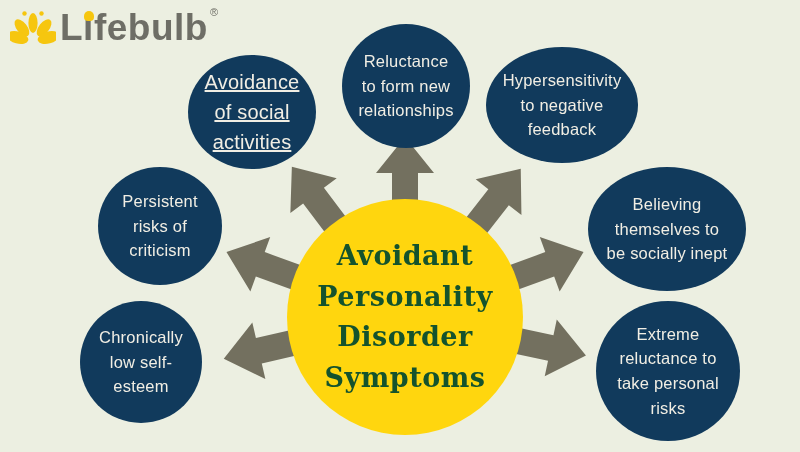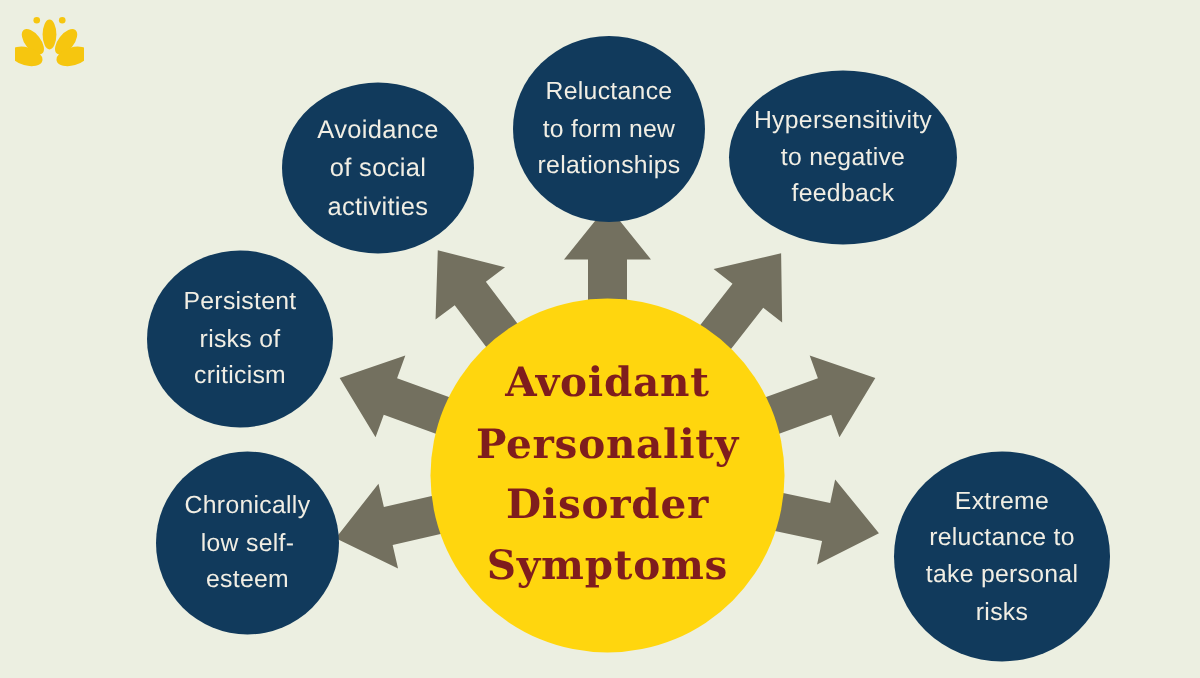--- a/index.html
+++ b/index.html
@@ -17,35 +17,35 @@
 
   .bubble{
     position:absolute;z-index:2;background:var(--circle-navy);border-radius:50%;
     display:flex;align-items:center;justify-content:center;text-align:center;
   }
   .bubble-label{
     color:var(--bubble-text);font-size:16.5px;line-height:1.5;white-space:pre-line;
     letter-spacing:0.2px;font-weight:normal;
   }
   .pos-avoidance      {left:188px;top:55px; width:128px;height:114px;}
-  .pos-avoidance .bubble-label{font-size:17px;}
+  .pos-avoidance .bubble-label{font-size:20px;text-decoration:underline;}
   .pos-reluctance     {left:342px;top:24px; width:128px;height:124px;}
   .pos-hypersensitivity{left:486px;top:47px;width:152px;height:116px;}
   .pos-persistent     {left:98px; top:167px;width:124px;height:118px;}
   .pos-believing      {left:588px;top:167px;width:158px;height:124px;}
-  .pos-chronically    {left:104px; top:301px;width:122px;height:122px;}
+  .pos-chronically    {left:80px; top:301px;width:122px;height:122px;}
   .pos-extreme        {left:596px;top:301px;width:144px;height:140px;justify-content:center;}
 
   .center-circle{
     position:absolute;z-index:2;left:287px;top:199px;width:236px;height:236px;
     background:var(--circle-yellow);border-radius:50%;
     display:flex;align-items:center;justify-content:center;text-align:center;
   }
   .center-title{
-    font-family:"DejaVu Serif",serif;font-weight:bold;color:#7f1d1d;
+    font-family:"DejaVu Serif",serif;font-weight:bold;color:#14532d;
     font-size:27px;line-height:1.5;white-space:pre-line;letter-spacing:0.5px;
   }
 
   .logo{position:absolute;z-index:3;left:10px;top:6px;display:flex;align-items:flex-start;}
   .logo-icon{width:46px;height:44px;margin-right:4px;}
   .logo-text-wrap{position:relative;padding-top:2px;}
   .logo-text{
     font-family:"Liberation Sans",sans-serif;font-weight:bold;font-size:37px;
     color:var(--logo-gray);letter-spacing:0.5px;line-height:1.1;
   }
@@ -87,20 +87,25 @@
   <div class="bubble pos-hypersensitivity">
     <span class="bubble-label">Hypersensitivity
 to negative
 feedback</span>
   </div>
   <div class="bubble pos-persistent">
     <span class="bubble-label">Persistent
 risks of
 criticism</span>
   </div>
+  <div class="bubble pos-believing">
+    <span class="bubble-label">Believing
+themselves to
+be socially inept</span>
+  </div>
   <div class="bubble pos-chronically">
     <span class="bubble-label">Chronically
 low self-
 esteem</span>
   </div>
   <div class="bubble pos-extreme">
     <span class="bubble-label">Extreme
 reluctance to
 take personal
 risks</span>
@@ -118,15 +123,19 @@
       <g fill="#F6C60F">
         <ellipse cx="23" cy="17" rx="4.6" ry="10" transform="rotate(0 23 36)"></ellipse>
         <ellipse cx="23" cy="18" rx="5.2" ry="10" transform="rotate(-38 23 36)"></ellipse>
         <ellipse cx="23" cy="18" rx="5.2" ry="10" transform="rotate(38 23 36)"></ellipse>
         <ellipse cx="23" cy="20" rx="6" ry="11" transform="rotate(-74 23 36)"></ellipse>
         <ellipse cx="23" cy="20" rx="6" ry="11" transform="rotate(74 23 36)"></ellipse>
         <circle cx="14.5" cy="7.5" r="2.2"></circle>
         <circle cx="31.5" cy="7.5" r="2.2"></circle>
       </g>
     </svg>
+    <div class="logo-text-wrap">
+      <span class="logo-text">Lifebulb</span><span class="logo-reg">®</span>
+      <span class="bulb-dot"></span>
+    </div>
   </div>
 
 </div>
 
 </body></html>

